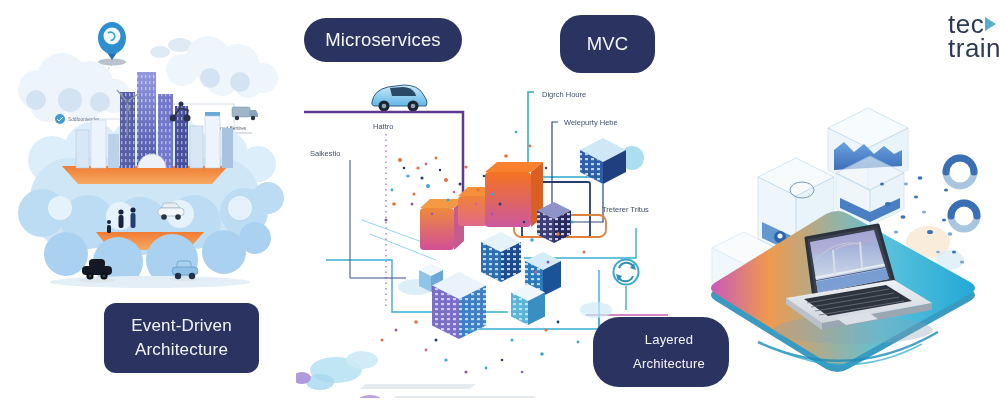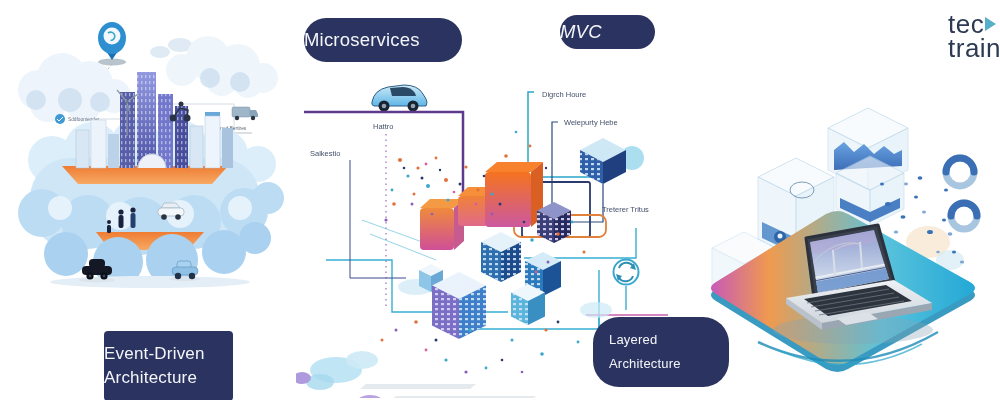--- a/index.html
+++ b/index.html
@@ -1,24 +1,24 @@
 <!DOCTYPE html>
 <html><head>
 <meta charset="utf-8">
 <style>
   html,body{margin:0;padding:0;background:#ffffff;}
   .canvas{position:relative;width:1000px;height:400px;background:#ffffff;overflow:hidden;
           font-family:"Liberation Sans", sans-serif;}
   .illus{position:absolute;}
   .pill{position:absolute;background:#2b3460;color:#f4f5f9;display:flex;flex-direction:column;
-        align-items:flex-start;justify-content:center;text-align:center;letter-spacing:.2px;}
+        align-items:center;justify-content:center;text-align:center;letter-spacing:.2px;}
   .pill-micro{left:304px;top:18px;width:158px;height:44px;border-radius:22px;font-size:18.5px;}
-  .pill-mvc{left:560px;top:15px;width:95px;height:34px;border-radius:21px;font-size:18.5px;font-style:italic;}
+  .pill-mvc{left:560px;top:15px;width:95px;height:58px;border-radius:21px;font-size:18.5px;}
   .pill-pipes{left:672px;top:75px;width:166px;height:46px;border-radius:23px;font-size:18px;}
-  .pill-event{left:104px;top:303px;width:129px;height:70px;border-radius:4px;font-size:17px;line-height:24px;margin-top:28px;}
+  .pill-event{left:104px;top:303px;width:155px;height:70px;border-radius:12px;font-size:17px;line-height:24px;}
   .pill-layered{left:593px;top:317px;width:120px;height:70px;border-radius:26px;font-size:13px;line-height:24px;padding-left:16px;}
   .logo{position:absolute;left:912px;top:12px;color:#2d3a52;font-size:26px;line-height:24px;
         letter-spacing:.5px;font-weight:400;margin-left:36px;}
   .logo .row{display:flex;align-items:center;}
   .logo .tri{display:inline-block;width:0;height:0;border-left:11px solid #57aecb;
              border-top:7px solid transparent;border-bottom:7px solid transparent;margin-left:1px;}
   svg text{font-family:"Liberation Sans", sans-serif;}
 </style>
 </head>
 <body>

